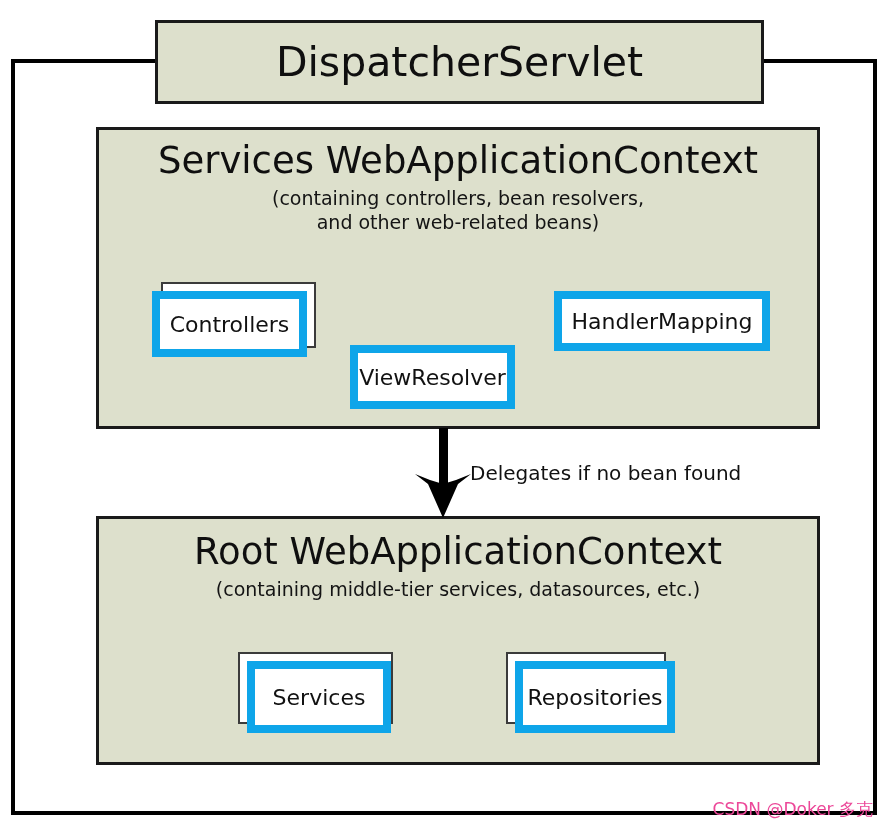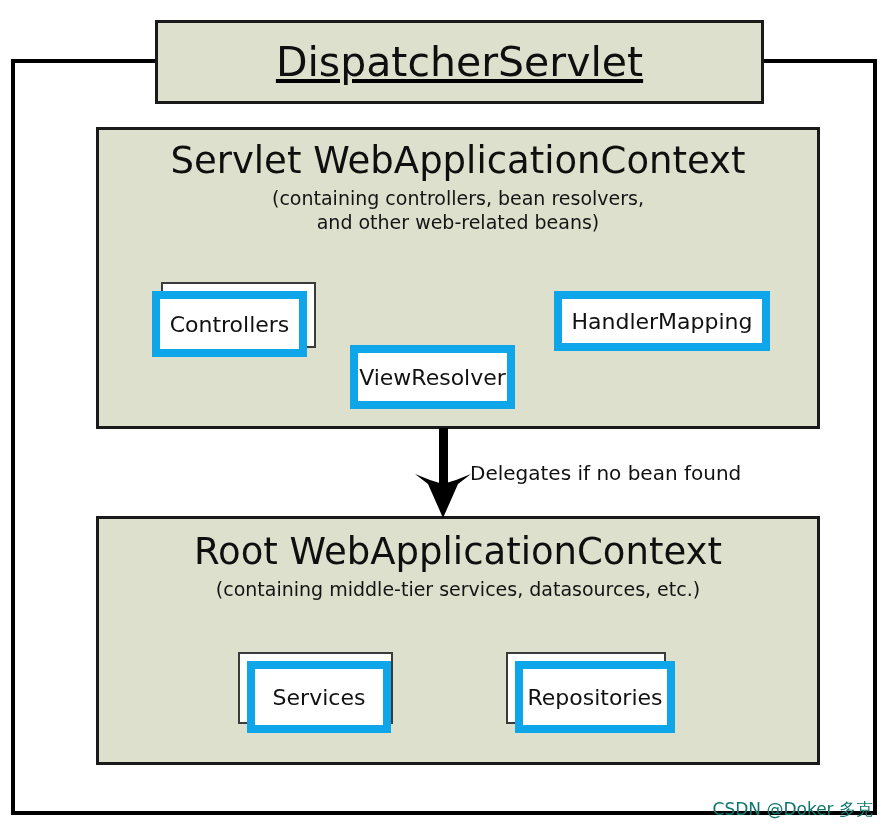--- a/index.html
+++ b/index.html
@@ -37,21 +37,20 @@
     top: 20px;
     width: 609px;
     height: 84px;
     background: #dde0cc;
     border: 3px solid #1a1a1a;
     box-sizing: border-box;
     display: flex;
     align-items: center;
     justify-content: center;
     z-index: 5;
-    text-decoration: underline;
   }
   .title-box .title-text {
     font-size: 41px;
     color: #0f0f0f;
     letter-spacing: 0px;
     line-height: 1;
   }
 
   
   .panel {
@@ -147,38 +146,38 @@
     white-space: nowrap;
     z-index: 4;
   }
 
   
   .watermark {
     position: absolute;
     right: 16px;
     bottom: 6px;
     font-size: 17px;
-    color: #0f766e;
+    color: #ec4899;
     white-space: nowrap;
     z-index: 6;
   }
 </style>
 </head>
 <body>
 
 <div id="canvas">
 
   <div class="outer-frame"></div>
 
   <div class="title-box">
     <span class="title-text">DispatcherServlet</span>
   </div>
 
   <div class="panel panel-servlet">
-    <div class="panel-heading">Servlet WebApplicationContext</div>
+    <div class="panel-heading">Services WebApplicationContext</div>
     <div class="panel-sub">
       <div>(containing controllers, bean resolvers,</div>
       <div>and other web-related beans)</div>
     </div>
   </div>
 
   <div class="card-stack-back card-controllers-back"></div>
   <div class="card card-controllers">
     <span class="card-label">Controllers</span>
   </div>

